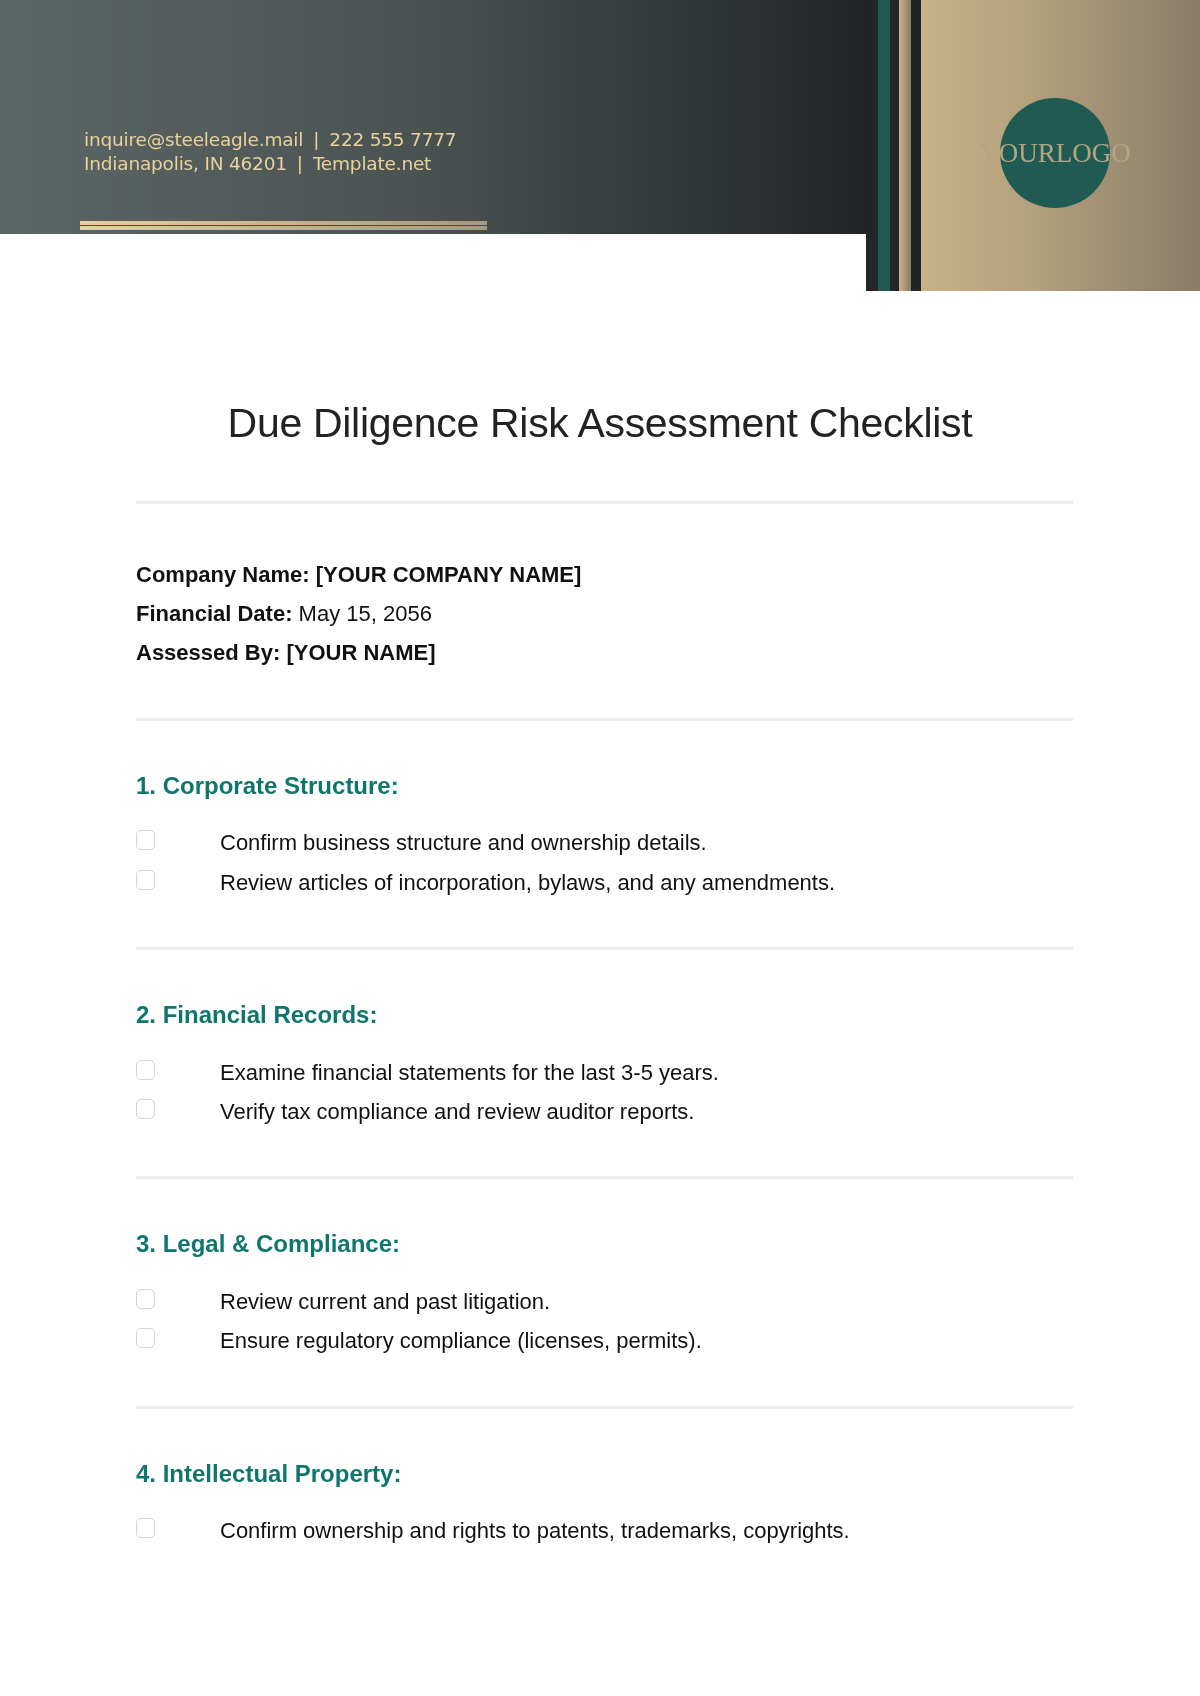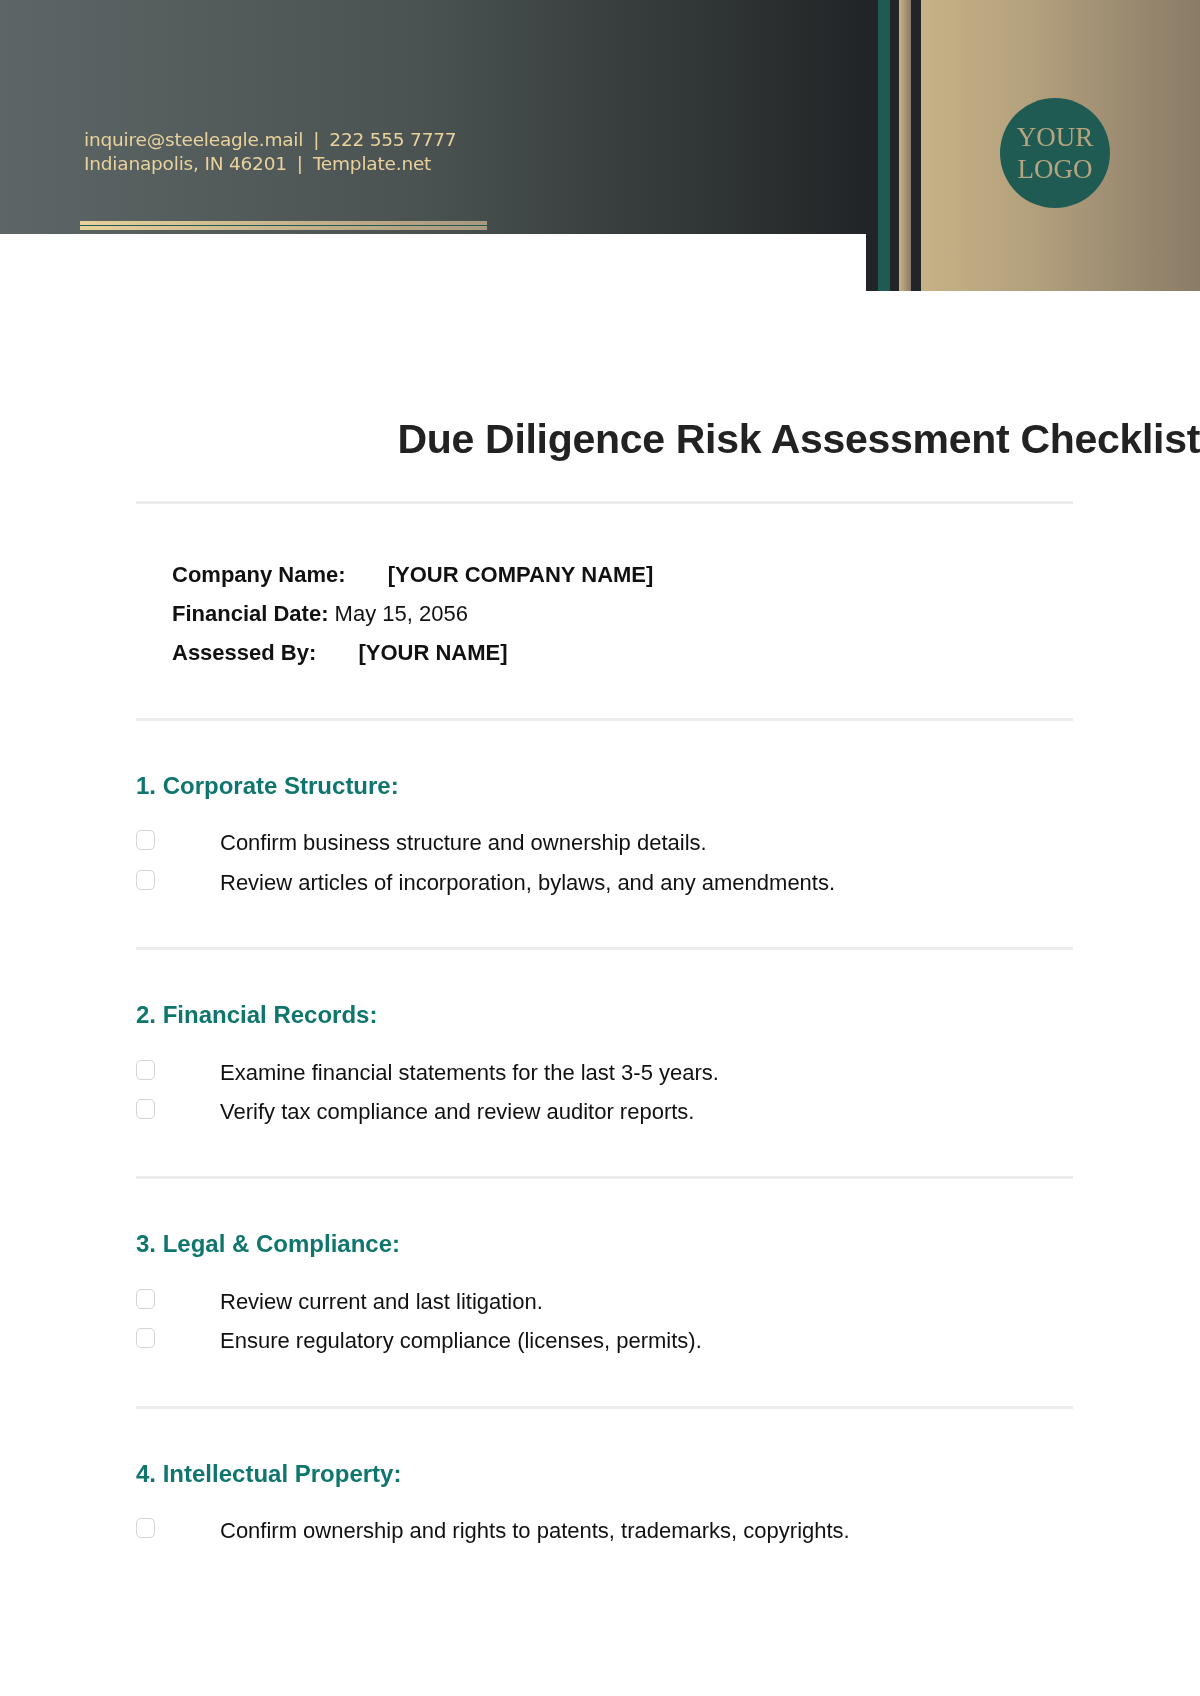--- a/index.html
+++ b/index.html
@@ -34,38 +34,38 @@
   .stripe.dark-b { left: 890px; width: 9px; background: #222527; }
   .stripe.gold { left: 899px; width: 12px; background: linear-gradient(90deg, #c8b287, #8a7a66); }
   .stripe.dark-c { left: 911px; width: 10px; background: #222527; }
   .gold-panel {
     position: absolute; left: 921px; top: 0; width: 279px; height: 291px;
     background: linear-gradient(90deg, #c7b286 0%, #b3a07d 40%, #9a8a70 75%, #8a7b67 100%);
   }
   .logo {
     position: absolute; left: 1000px; top: 98px; width: 110px; height: 110px;
     border-radius: 50%; background: #1f5b53;
-    display: flex; flex-direction: column; align-items: center; justify-content: center;
+    display: flex; flex-direction: row; align-items: center; justify-content: center;
     color: #b5a580; font-family: "Liberation Serif", "DejaVu Serif", serif;
     font-size: 27px; line-height: 32px; text-align: center;
   }
 
   
   .title {
-    position: absolute; left: 0; width: 1200px; top: 416px;
-    text-align: right; font-weight: bold; font-size: 41px; color: #222222;
+    position: absolute; left: 0; width: 1200px; top: 400px;
+    text-align: center; font-weight: normal; font-size: 41px; color: #222222;
     letter-spacing: -0.3px;
   }
   .divider {
     position: absolute; left: 136px; width: 937px; height: 3px; background: #ececec;
   }
   .meta {
     position: absolute; left: 136px; font-size: 22px; color: #111;
   }
-  .meta b { font-weight: bold; margin-left: 36px; }
+  .meta b { font-weight: bold; }
   .section-title {
     position: absolute; left: 136px; font-size: 24px; font-weight: bold; color: #0f766e;
   }
   .item {
     position: absolute; left: 136px; display: flex; align-items: center; height: 26px; gap: 38px;
   }
   .checkbox {
     width: 19px; height: 20px; border: 1.5px solid #d4d4d4; border-radius: 5px;
     background: #fff; box-sizing: border-box; margin-top: -6px;
   }
@@ -134,21 +134,21 @@
 </div>
 <div class="item" style="top:1099px">
   <div class="checkbox"></div>
   <span class="item-label">Verify tax compliance and review auditor reports.</span>
 </div>
 <div class="divider" style="top:1176px"></div>
 
 <div class="section-title" style="top:1230px">3. Legal &amp; Compliance:</div>
 <div class="item" style="top:1289px">
   <div class="checkbox"></div>
-  <span class="item-label">Review current and last litigation.</span>
+  <span class="item-label">Review current and past litigation.</span>
 </div>
 <div class="item" style="top:1328px">
   <div class="checkbox"></div>
   <span class="item-label">Ensure regulatory compliance (licenses, permits).</span>
 </div>
 <div class="divider" style="top:1406px"></div>
 
 <div class="section-title" style="top:1460px">4. Intellectual Property:</div>
 <div class="item" style="top:1518px">
   <div class="checkbox"></div>

